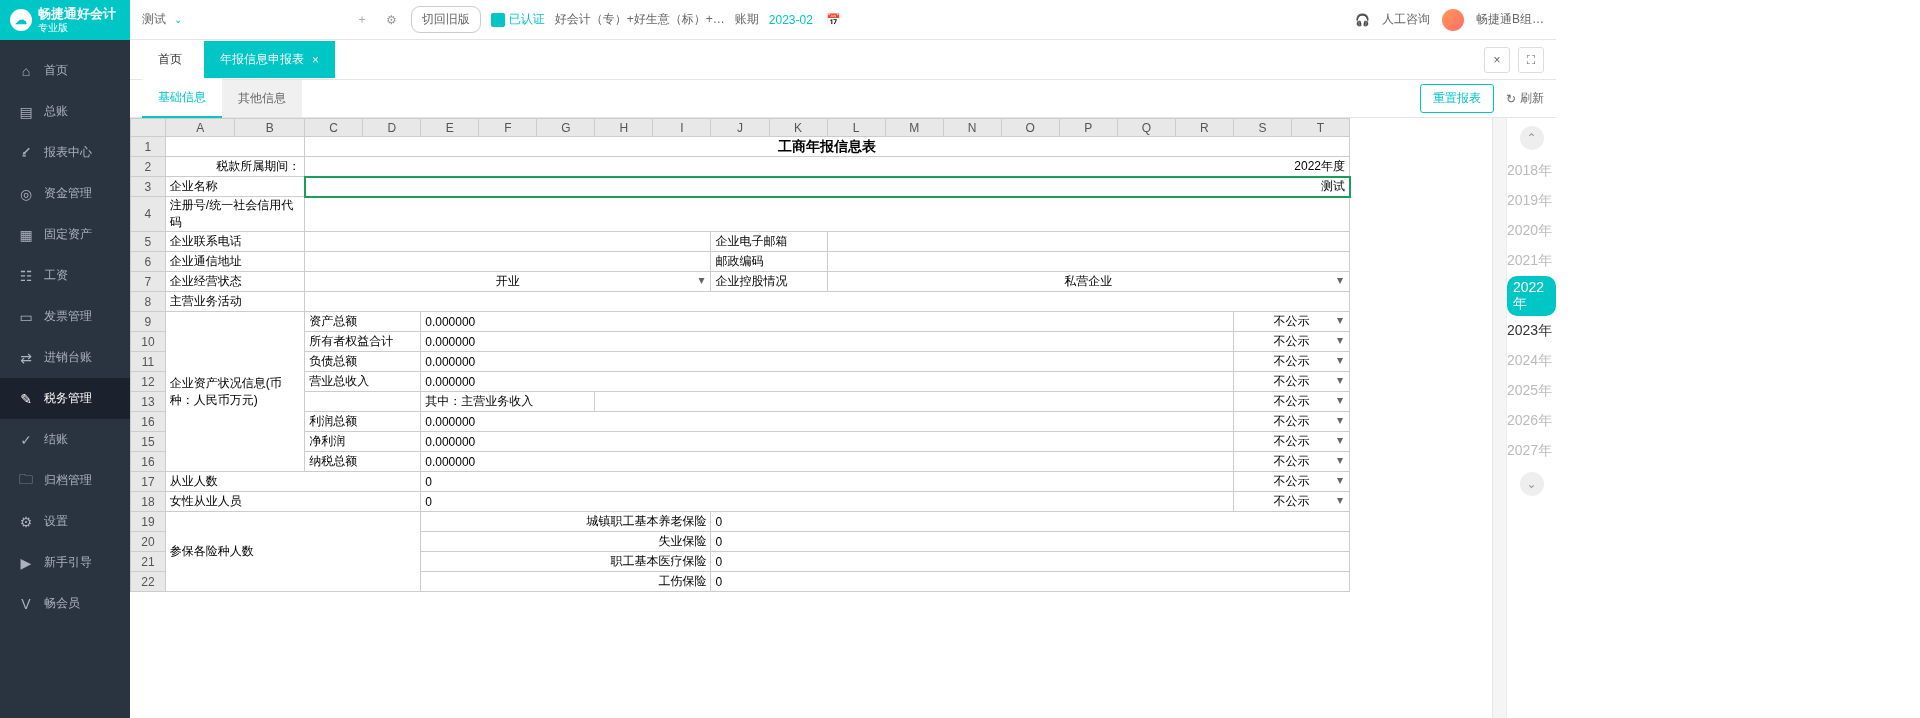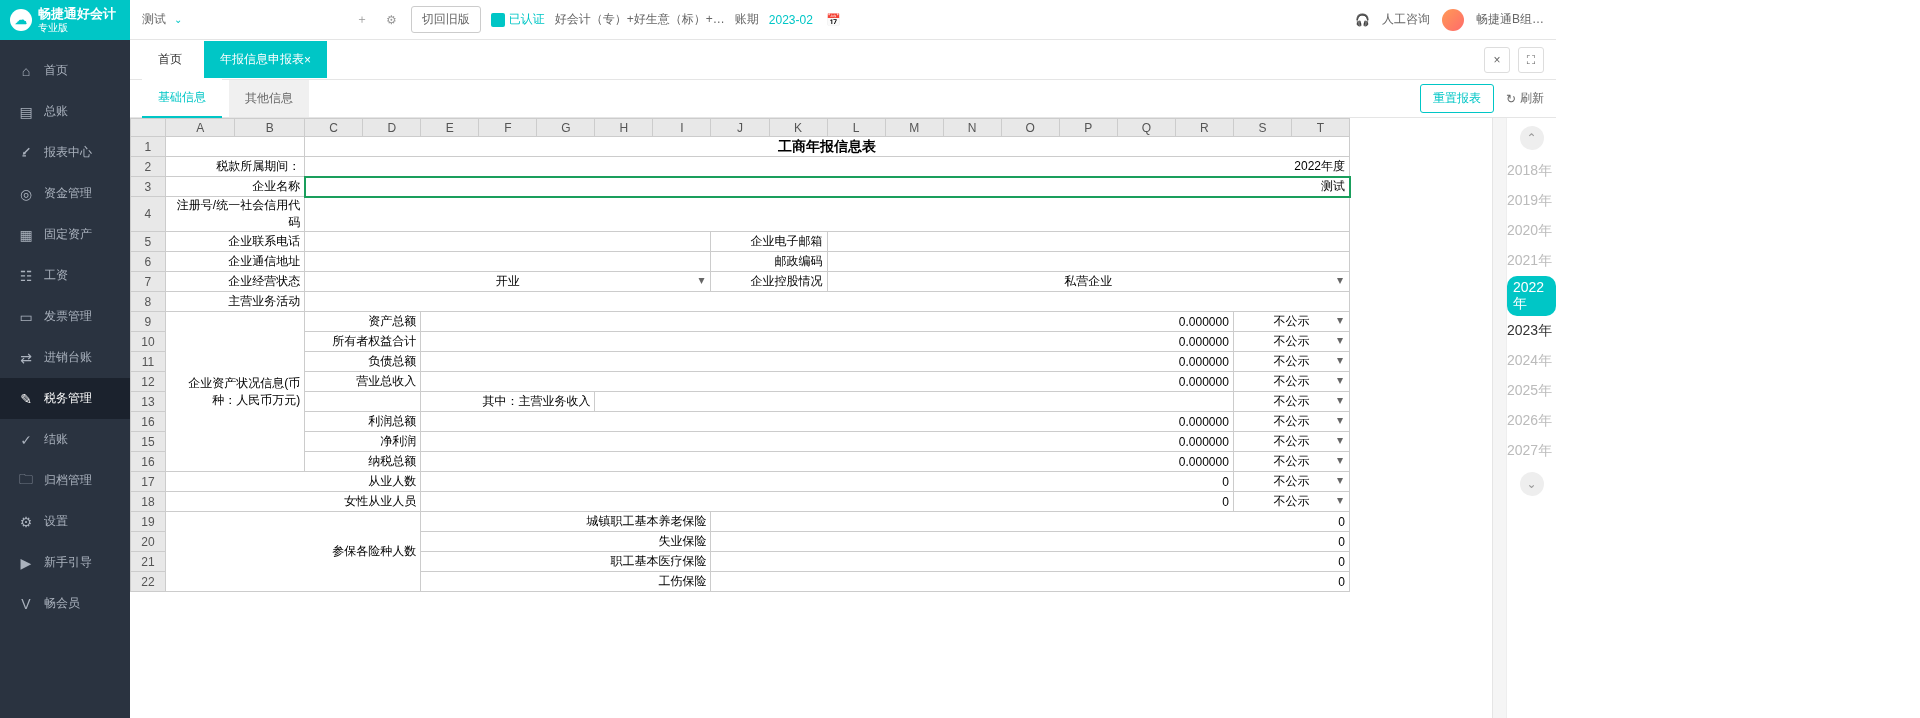--- a/index.html
+++ b/index.html
@@ -13,50 +13,50 @@
 .logo-text span:last-child{font-size:10px}
 .nav{padding-top:10px}
 .nav-item{display:flex;align-items:center;gap:10px;padding:12px 18px;cursor:pointer;color:#aab2bd}
 .nav-item.active{background:#1b222d;color:#fff}
 .nav-icon{width:16px;height:16px;display:inline-flex;align-items:center;justify-content:center;font-size:14px}
 .main{flex:1;display:flex;flex-direction:column;min-width:0}
 .topbar{height:40px;background:#fff;border-bottom:1px solid #e5e5e5;display:flex;align-items:center;padding:0 12px;gap:10px}
 .company-sel{display:flex;align-items:center;gap:8px;min-width:200px;color:#666;cursor:pointer}
 .chev{color:#00c6c6;font-size:10px}
 .tb-icon{color:#999;cursor:pointer;padding:4px}
-.old-ver{border:1px solid #ccc;padding:4px 10px;border-radius:3px;color:#666;cursor:pointer}
+.old-ver{border:1px solid #ccc;padding:4px 10px;border-radius:9px;color:#666;cursor:pointer}
 .verified{color:#00c6c6;display:flex;align-items:center;gap:4px}
 .shield{width:14px;height:14px;background:#00c6c6;border-radius:2px;display:inline-block;position:relative}
 .tb-text{color:#666}
 .tb-spacer{flex:1}
 .tb-right{display:flex;align-items:center;gap:12px;color:#666}
 .avatar{width:22px;height:22px;border-radius:50%;background:linear-gradient(135deg,#ff9a56,#ff6b6b)}
 .tabs{height:40px;background:#fff;border-bottom:1px solid #e5e5e5;display:flex;align-items:center;padding:0 12px;gap:6px}
 .tab{padding:10px 16px;color:#333;cursor:pointer}
-.tab.active{background:#00c6c6;color:#fff;display:flex;align-items:center;}
+.tab.active{background:#00c6c6;color:#fff;display:flex;align-items:center;gap:8px}
 .tab-close{cursor:pointer}
 .tabs-right{margin-left:auto;display:flex;gap:8px;align-items:center}
 .icon-btn{width:26px;height:26px;border:1px solid #ddd;border-radius:3px;display:flex;align-items:center;justify-content:center;cursor:pointer;color:#666}
-.subtabs{height:38px;display:flex;align-items:center;padding:0 12px;border-bottom:1px solid #e5e5e5;gap:7px}
+.subtabs{height:38px;display:flex;align-items:center;padding:0 12px;border-bottom:1px solid #e5e5e5;gap:0}
 .subtab{padding:10px 16px;color:#666;cursor:pointer;background:#f0f0f0}
 .subtab.active{color:#00c6c6;background:#fff;border-bottom:2px solid #00c6c6}
 .subtabs-right{margin-left:auto;display:flex;gap:12px;align-items:center}
 .btn-reset{border:1px solid #00c6c6;color:#00c6c6;padding:5px 12px;border-radius:3px;cursor:pointer;background:#fff}
 .btn-refresh{color:#666;cursor:pointer;display:flex;align-items:center;gap:4px}
 .sheet-wrap{flex:1;display:flex;overflow:hidden}
 .sheet{flex:1;overflow:auto;position:relative}
 .grid{border-collapse:collapse;width:1220px}
 .grid td,.grid th{border:1px solid #ccc;height:20px;padding:0 4px;font-size:12px;background:#fff}
 .grid th{background:#e8e8e8;font-weight:normal;text-align:center;color:#555;height:18px}
 .grid .rh{background:#e8e8e8;text-align:center;width:30px;color:#555}
 .grid .corner{background:#e8e8e8;width:30px}
-.grid .lbl{text-align:right;background:#fff}
+.grid .lbl{text-align:left;background:#fff}
 .grid .title{text-align:center;font-size:14px;font-weight:bold}
 .grid .val{text-align:right}
-.grid .num{text-align:right}
+.grid .num{}
 .grid .sel{text-align:center;position:relative}
 .grid .sel::after{content:"▾";position:absolute;right:6px;color:#666}
 .grid .active-cell{outline:2px solid #1a9e5c;outline-offset:-1px}
 .year-rail{width:50px;background:#fff;border-left:1px solid #eee;display:flex;flex-direction:column;align-items:center;padding:8px 0;gap:6px}
 .year-arrow{width:24px;height:24px;border-radius:50%;background:#eee;display:flex;align-items:center;justify-content:center;cursor:pointer;color:#999}
 .year-item{font-size:14px;color:#bbb;padding:6px 0;cursor:pointer}
 .year-item.dark{color:#333}
 .year-item.active{background:#00c6c6;color:#fff;border-radius:10px;padding:3px 6px}
 .scroll-track{width:14px;background:#f5f5f5;border-left:1px solid #e5e5e5}
 </style>

